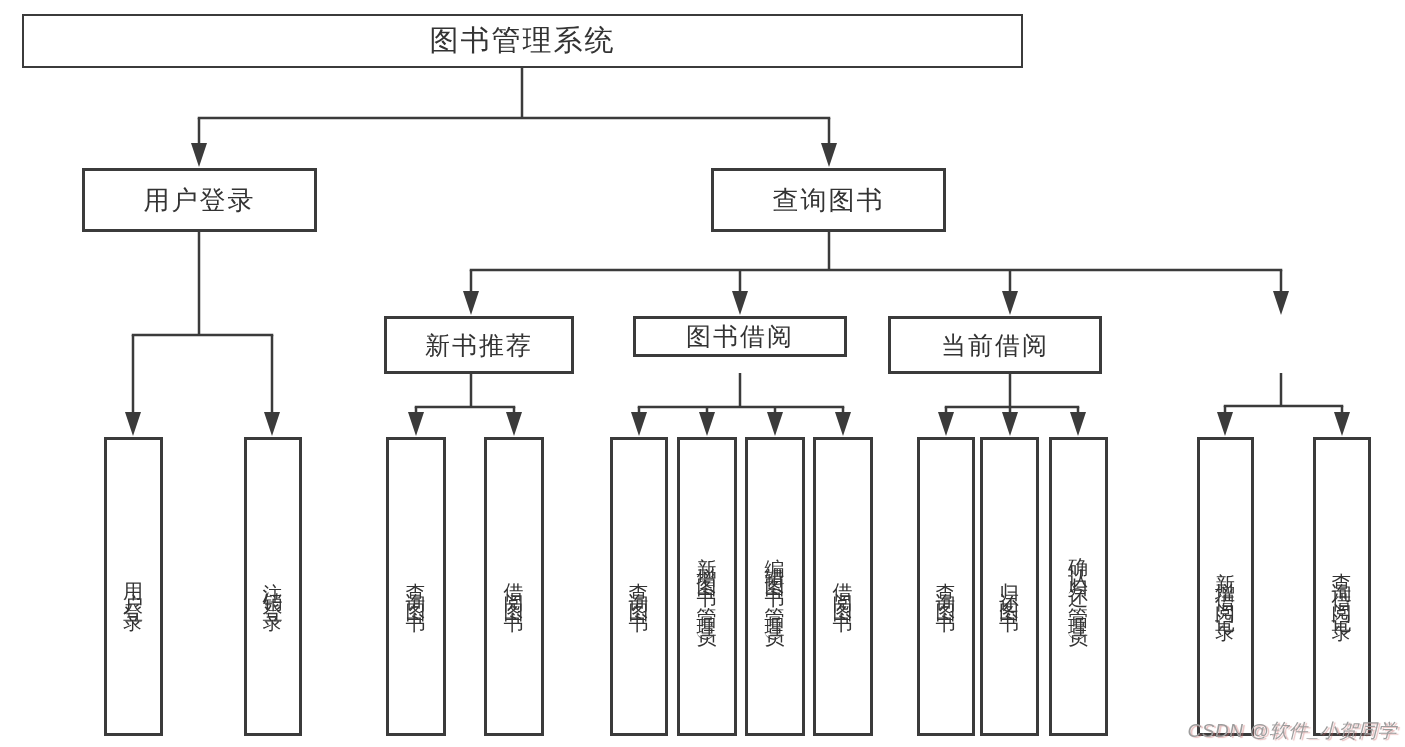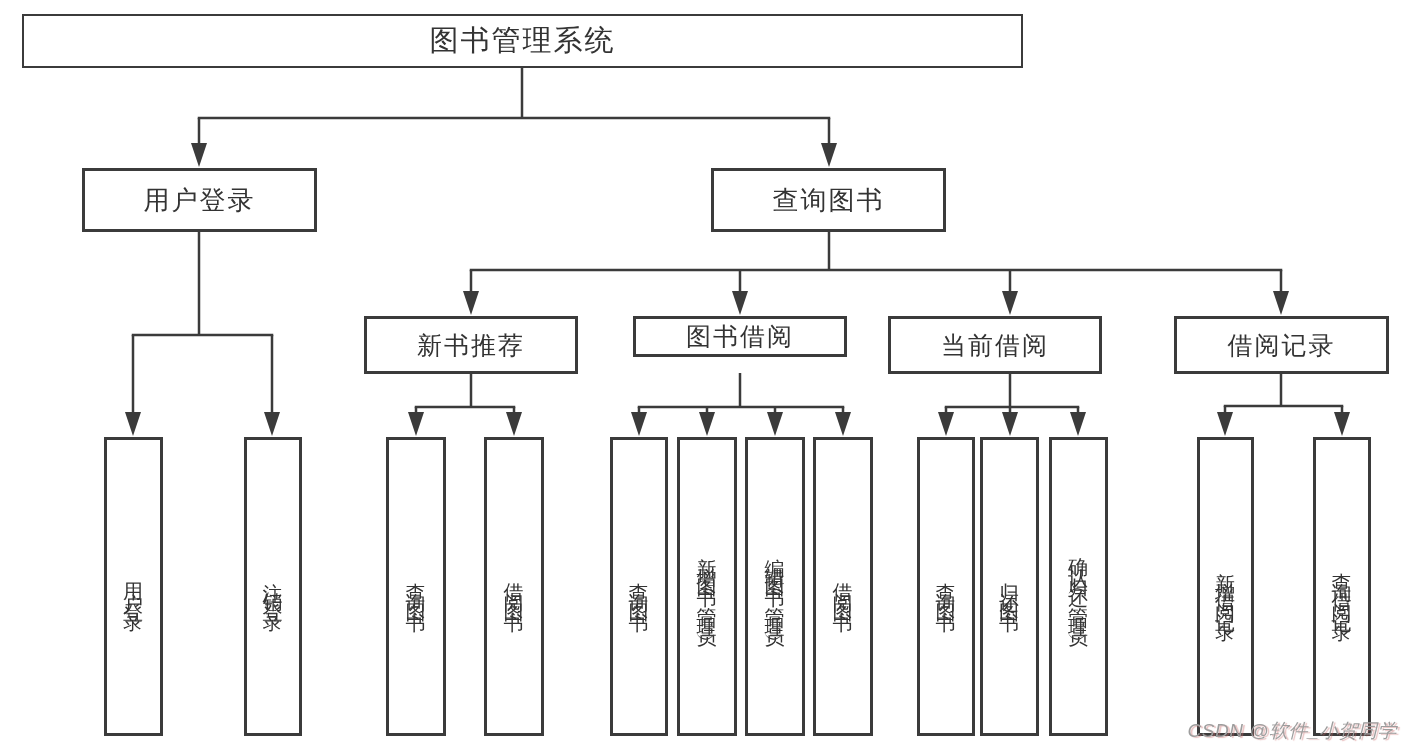--- a/index.html
+++ b/index.html
@@ -147,32 +147,29 @@
     <span class="lbl">图书管理系统</span>
   </div>
 
   <div class="box l2" style="left:82px; top:168px; width:235px; height:64px;">
     <span class="lbl">用户登录</span>
   </div>
   <div class="box l2" style="left:711px; top:168px; width:235px; height:64px;">
     <span class="lbl">查询图书</span>
   </div>
 
-  <div class="box l3" style="left:364px; top:316px; width:214px; height:58px;">
+  <div class="box l3" style="left:384px; top:316px; width:190px; height:58px;">
     <span class="lbl">新书推荐</span>
   </div>
   <div class="box l3" style="left:633px; top:316px; width:214px; height:41px;">
     <span class="lbl">图书借阅</span>
   </div>
   <div class="box l3" style="left:888px; top:316px; width:214px; height:58px;">
     <span class="lbl">当前借阅</span>
   </div>
-  <div class="box l3" style="left:1174px; top:316px; width:215px; height:58px;">
-    <span class="lbl">借阅记录</span>
-  </div>
 
   <div class="box leaf" style="left:104px; top:437px; width:59px; height:299px;">
     <span class="lbl">用户登录</span>
   </div>
   <div class="box leaf" style="left:244px; top:437px; width:58px; height:299px;">
     <span class="lbl">注销登录</span>
   </div>
 
   <div class="box leaf" style="left:386px; top:437px; width:60px; height:299px;">
     <span class="lbl">查询图书</span>

